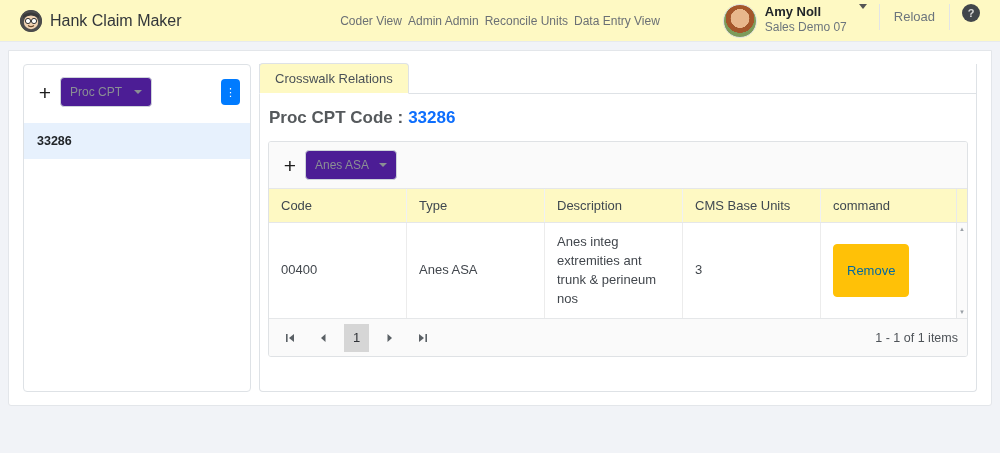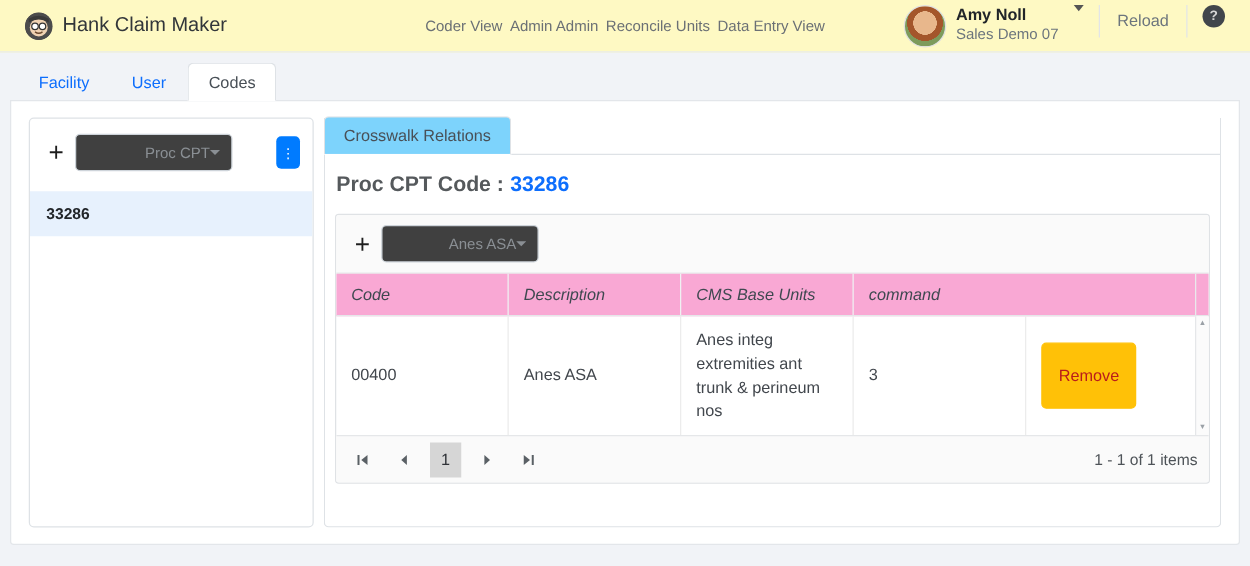--- a/index.html
+++ b/index.html
@@ -71,23 +71,23 @@
   .left-panel {
     width:228px; flex:none; border:1px solid #dee2e6; border-radius:4px; background:#fff;
     overflow:hidden;
   }
   .lp-toolbar { display:flex; align-items:center; padding:12px 10px 10px 10px; }
   .plus-btn {
     background:none; border:none; font-size:21px; font-weight:300; color:#1d1d1d;
     width:22px; cursor:pointer; line-height:1; font-family:inherit; padding:0;
   }
   .dropdown {
-    width:126px; height:30px; border:1px solid #ced4da; border-radius:4px;
-    display:flex; align-items:center; justify-content:flex-end;
-    padding:0 9px; cursor:pointer; background:#404040; margin-left:4px;
+    width:92px; height:30px; border:1px solid #ced4da; border-radius:4px;
+    display:flex; align-items:center; justify-content:space-between;
+    padding:0 9px; cursor:pointer; background:#4c1d95; margin-left:4px;
   }
   .dropdown .dd-value { color:#8a8f94; font-size:12px; }
   .dd-caret {
     width:0; height:0; border-left:4px solid transparent; border-right:4px solid transparent;
     border-top:4px solid #8a8f94;
   }
   .kebab-btn {
     margin-left:auto; width:19px; height:26px; background:#007bff; border:none;
     border-radius:4px; color:#fff; font-size:11px; cursor:pointer;
     display:flex; align-items:center; justify-content:center; font-family:inherit;
@@ -98,52 +98,52 @@
   }
   .code-list-item.selected { background:#e7f1fd; }
 
   
   .right-panel {
     flex:1; border:1px solid #dee2e6; border-top:none; border-radius:0 0 4px 4px;
     background:#fff; display:flex; flex-direction:column;
   }
   .rp-tabstrip { display:flex; }
   .rp-tab {
-    padding:7px 15px; font-size:13px; color:#495057; background:#7dd3fc; cursor:pointer;
+    padding:7px 15px; font-size:13px; color:#495057; background:#fef9c3; cursor:pointer;
     border:1px solid #dee2e6; border-bottom-color:#fff; border-radius:4px 4px 0 0;
     margin-left:-1px; margin-top:-1px; position:relative; z-index:2;
   }
   .rp-tabstrip .strip-rest { flex:1; border-bottom:1px solid #dee2e6; }
   .rp-body { padding:13px 8px; }
   .rp-heading { font-size:17px; font-weight:600; color:#55595c; margin:1px 0 13px 1px; }
   .rp-heading .code-link { color:#0d6efd; margin-left:5px; font-weight:600; }
 
   
   .grid { border:1px solid #dfe2e5; border-radius:3px; overflow:hidden; }
   .grid-toolbar {
     display:flex; align-items:center; padding:8px 10px; background:#fafafa;
     border-bottom:1px solid #e5e7e9;
   }
-  .grid-header { display:flex; background:#f9a8d4; border-bottom:1px solid #e5e7e9;font-style:italic; }
+  .grid-header { display:flex; background:#fef9c3; border-bottom:1px solid #e5e7e9; }
   .gh-cell {
     flex:none; padding:9px 12px; font-size:13px; color:#3f4850;
     border-right:1px solid #f0f1f2; cursor:pointer;
   }
   .col-1 { width:138px; } .col-2 { width:138px; } .col-3 { width:138px; }
   .col-4 { width:138px; } .col-5 { flex:1 !important; width:auto; border-right:none !important; }
   .gh-scroll-spacer { width:11px; flex:none; border-left:1px solid #e9eaeb; }
   .grid-rows { display:flex; }
   .grid-row { display:flex; flex:1; }
   .gc {
     flex:none; padding:10px 12px; font-size:13px; color:#42474d;
     border-right:1px solid #ececec; line-height:1.45; display:flex; align-items:center;
   }
   .gc.desc { align-items:center; }
   .remove-btn {
-    background:#ffc107; border:1px solid #ffc107; color:#b91c1c; font-size:13px;
+    background:#ffc107; border:1px solid #ffc107; color:#0369a1; font-size:13px;
     padding:18px 13px; border-radius:4px; cursor:pointer; font-family:inherit;
   }
   .v-scrollbar {
     width:11px; flex:none; background:#fbfbfb; border-left:1px solid #e5e7e9;
     display:flex; flex-direction:column; justify-content:space-between; align-items:center;
     padding:3px 0; cursor:pointer;
   }
   .sb-arrow { font-size:6px; color:#9aa0a6; line-height:1; }
 
   
@@ -197,25 +197,20 @@
       </div>
       <span class="caret-down"></span>
       <span class="v-sep"></span>
       <button class="reload-btn">Reload</button>
       <span class="v-sep"></span>
       <span class="help-btn">?</span>
     </div>
   </header>
 
   <div class="main-area">
-    <div class="nav-tabs">
-      <div class="tab">Facility</div>
-      <div class="tab">User</div>
-      <div class="tab active">Codes</div>
-    </div>
 
     <div class="tab-content">
 
       <aside class="left-panel">
         <div class="lp-toolbar">
           <button class="plus-btn">+</button>
           <div class="dropdown">
             <span class="dd-value">Proc CPT</span>
             <span class="dd-caret"></span>
           </div>
@@ -242,20 +237,21 @@
             <div class="grid-toolbar">
               <button class="plus-btn">+</button>
               <div class="dropdown">
                 <span class="dd-value">Anes ASA</span>
                 <span class="dd-caret"></span>
               </div>
             </div>
 
             <div class="grid-header">
               <div class="gh-cell col-1">Code</div>
+              <div class="gh-cell col-2">Type</div>
               <div class="gh-cell col-3">Description</div>
               <div class="gh-cell col-4">CMS Base Units</div>
               <div class="gh-cell col-5">command</div>
               <div class="gh-scroll-spacer"></div>
             </div>
 
             <div class="grid-rows">
               <div class="grid-row">
                 <div class="gc col-1">00400</div>
                 <div class="gc col-2">Anes ASA</div>

